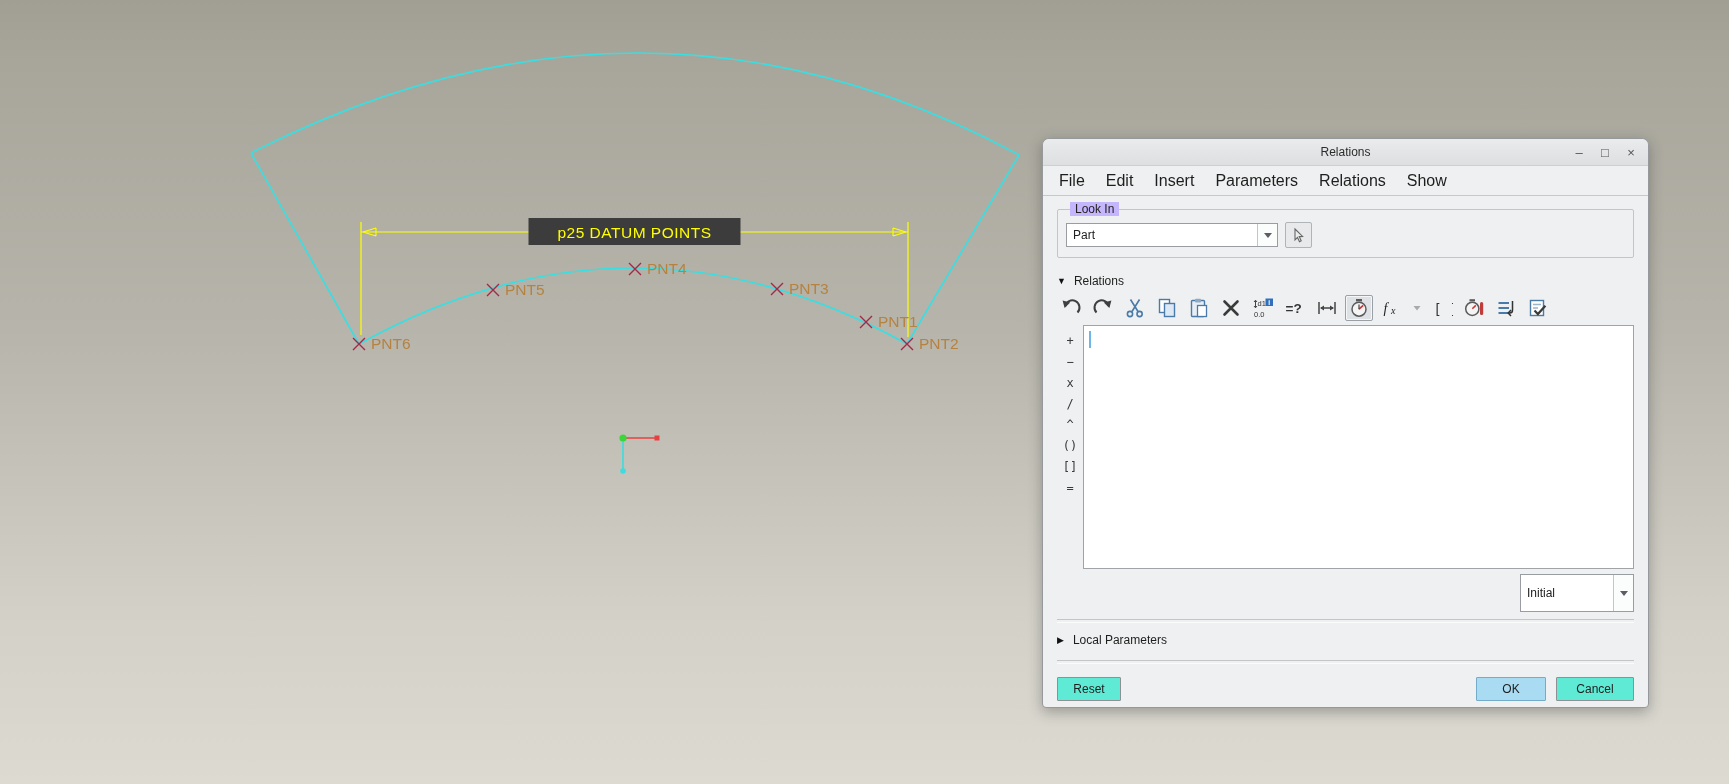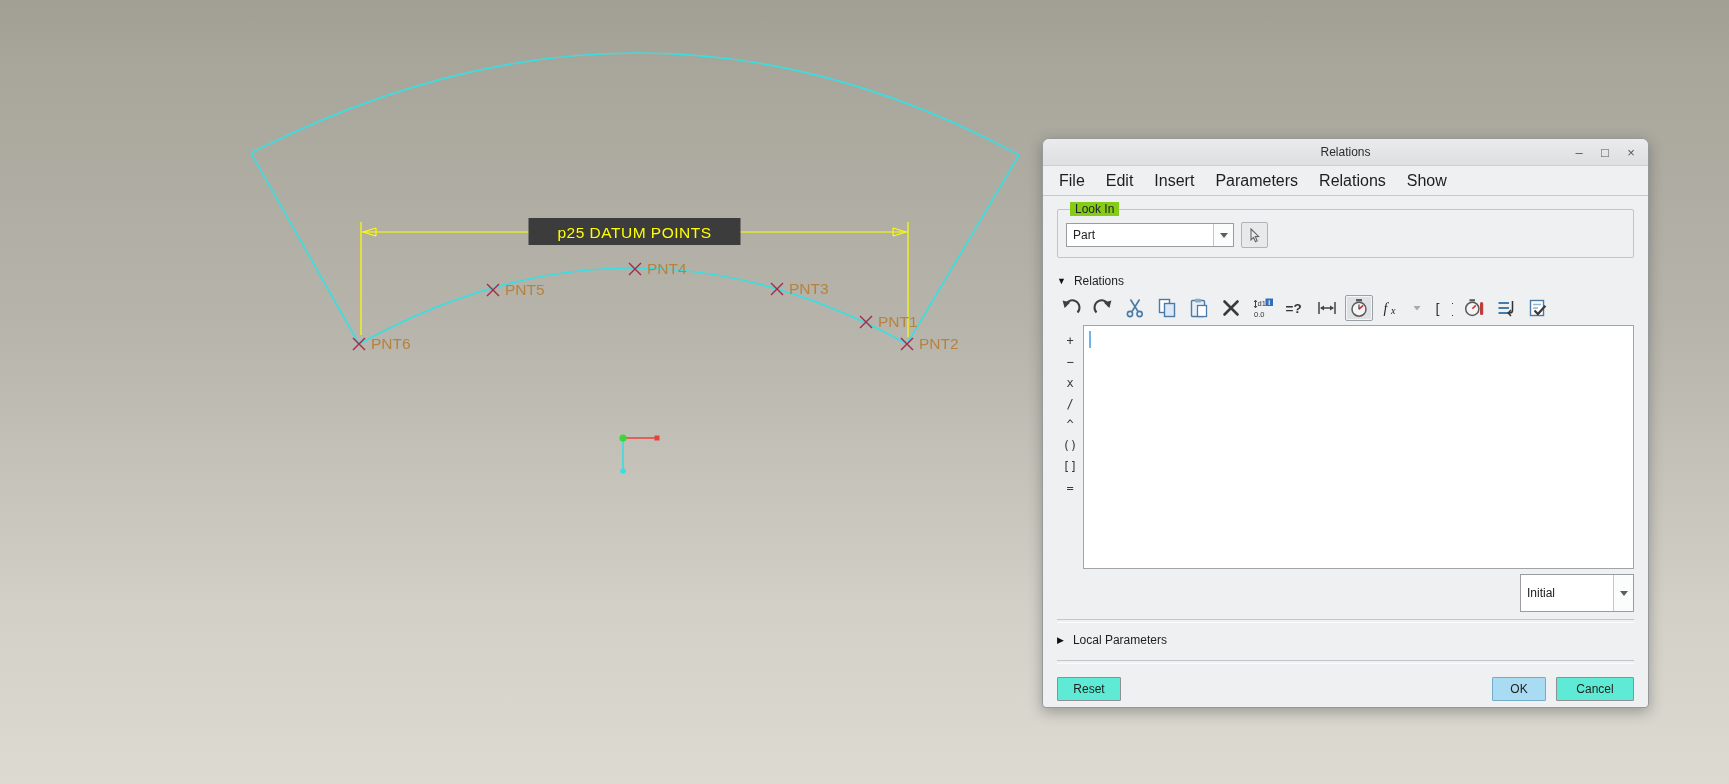--- a/index.html
+++ b/index.html
@@ -20,30 +20,30 @@
   .title{flex:1;text-align:center;color:#2c2c2c;font-size:12px;}
   .win-controls{position:absolute;right:10px;top:0;height:26px;display:flex;align-items:center;gap:12px;}
   .win-btn{color:#555;font-size:13px;line-height:13px;cursor:default;width:14px;text-align:center;}
   .menubar{height:29px;flex:0 0 29px;display:flex;align-items:center;gap:19px;
            padding:0 0 0 15px;border-bottom:1px solid #c6c9cb;font-size:16px;color:#1e1e1e;}
   .menu-item{padding:2px 1px;}
   .dlg-body{flex:1;display:flex;flex-direction:column;padding:0 14px;min-height:0;}
 
   .groupbox{margin-top:13px;border:1px solid #c3c6c8;border-radius:2px;position:relative;
             padding:12px 8px 9px 8px;}
-  .groupbox .legend{position:absolute;top:-8px;left:12px;background:#84cc16;padding:0 5px;
+  .groupbox .legend{position:absolute;top:-8px;left:12px;background:#c4b5fd;padding:0 5px;
                     font-size:12px;color:#222;}
   .lookin-row{display:flex;align-items:center;gap:7px;}
   .combo{display:flex;align-items:center;background:#fff;border:1px solid #999da1;height:24px;box-sizing:border-box;}
   .combo .val{flex:1;padding:0 6px;white-space:nowrap;overflow:hidden;}
   .combo .arrow-btn{width:19px;align-self:stretch;border-left:1px solid #c3c6c8;display:flex;
                     align-items:center;justify-content:center;background:#fbfcfc;}
   .tri-down{width:0;height:0;border-left:4px solid transparent;border-right:4px solid transparent;
             border-top:5px solid #5a5e62;}
-  .scope-combo{width:168px;}
+  .scope-combo{width:212px;}
   .model-combo{flex:1;}
   .model-combo .val{display:flex;align-items:center;gap:4px;}
   .picker-btn{width:27px;height:26px;box-sizing:border-box;border:1px solid #b0b4b7;background:#e7e9ea;
               display:flex;align-items:center;justify-content:center;border-radius:2px;}
 
   .section-hdr{display:flex;align-items:center;gap:8px;margin-top:16px;color:#1e1e1e;}
   .tri-glyph{font-size:9px;color:#111;}
   .toolbar{display:flex;align-items:center;gap:4px;margin-top:7px;}
   .tb-btn{width:28px;height:26px;display:flex;align-items:center;justify-content:center;
           border:1px solid transparent;border-radius:2px;box-sizing:border-box;}
@@ -61,21 +61,21 @@
   .version-row{display:flex;justify-content:flex-end;margin-top:5px;}
   .version-combo{width:114px;height:38px;}
   .divider{margin-top:7px;height:2px;border-top:1px solid #c3c6c8;border-bottom:1px solid #fafbfb;}
   .localparams-row{display:flex;align-items:center;gap:9px;height:27px;margin-top:3px;color:#1e1e1e;}
 
   .footer{display:flex;align-items:center;margin-top:6px;padding:7px 0 0 0;}
   .btn{height:24px;box-sizing:border-box;border:1px solid #8d9194;background:#5eead4;
        display:flex;align-items:center;justify-content:center;font-size:12px;color:#1e1e1e;
        border-radius:1px;}
   .btn-reset{width:64px;}
-  .btn-ok{width:54px;background:#a9dbf2;border-color:#73abc8;margin-left:auto;}
+  .btn-ok{width:70px;background:#a9dbf2;border-color:#73abc8;margin-left:auto;}
   .btn-cancel{width:78px;margin-left:10px;}
 </style>
 </head>
 <body>
 
 <div class="stage">
 
   <svg class="viewport" width="1729" height="784">
       <path d="M251,153 Q645,-48 1019,155" fill="none" stroke="#38dfe2" stroke-width="1.6"></path>
       <path d="M251,153 L359,344" fill="none" stroke="#38dfe2" stroke-width="1.6"></path>

